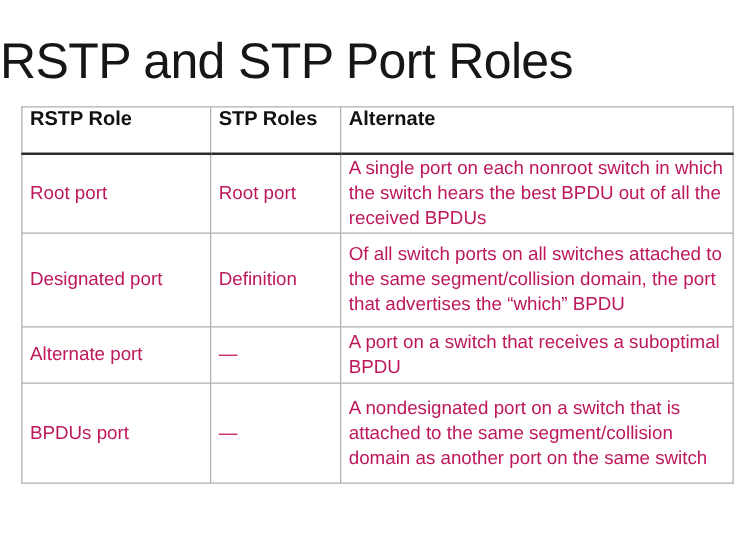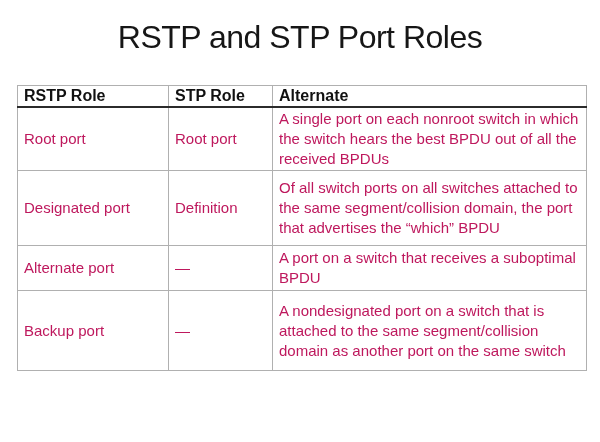--- a/index.html
+++ b/index.html
@@ -11,23 +11,22 @@
   }
   .slide {
     position: relative;
     width: 600px;
     height: 442px;
     background: #ffffff;
     overflow: hidden;
   }
   .slide-title {
     margin: 0;
-    padding-top: 16px;
-    text-align: center;
-    font-size: 32px;
+    padding-top: 28px;
+    font-size: 40px;
     line-height: 42px;
     font-weight: 500;
     letter-spacing: -0.5px;
     color: #161616;
     font-family: "Liberation Sans", sans-serif;
   }
   table.roles-table {
     position: absolute;
     left: 17px;
     top: 85px;
@@ -50,21 +49,21 @@
     overflow: hidden;
   }
   .roles-table thead th {
     font-size: 16px;
     font-weight: bold;
     color: #111111;
     text-align: left;
     border-bottom: 2px solid #2b2b2b;
     height: 20px;
     padding-top: 0;
-    padding-bottom: 0;
+    padding-bottom: 16px;
   }
   .roles-table tr.row-root       { height: 60px; }
   .roles-table tr.row-designated { height: 75px; }
   .roles-table tr.row-alternate  { height: 45px; }
   .roles-table tr.row-backup     { height: 80px; }
   .roles-table tr.row-disabled   { height: 59px; }
   .roles-table td.def-cell { vertical-align: middle; }
 </style>
 </head>
 <body>
@@ -75,41 +74,41 @@
 
   <table class="roles-table">
     <colgroup>
       <col class="c1">
         <col class="c2">
         <col class="c3">
     </colgroup>
     <thead>
       <tr>
         <th>RSTP Role</th>
-        <th>STP Role</th>
+        <th>STP Roles</th>
         <th>Alternate</th>
       </tr>
     </thead>
     <tbody>
       <tr class="row-root">
         <td>Root port</td>
         <td>Root port</td>
         <td class="def-cell">A single port on each nonroot switch in which the switch hears the best BPDU out of all the received BPDUs</td>
       </tr>
       <tr class="row-designated">
         <td>Designated port</td>
         <td>Definition</td>
         <td class="def-cell">Of all switch ports on all switches attached to the same segment/collision domain, the port that advertises the “which” BPDU</td>
       </tr>
       <tr class="row-alternate">
         <td>Alternate port</td>
         <td>—</td>
         <td class="def-cell">A port on a switch that receives a suboptimal BPDU</td>
       </tr>
       <tr class="row-backup">
-        <td>Backup port</td>
+        <td>BPDUs port</td>
         <td>—</td>
         <td class="def-cell">A nondesignated port on a switch that is attached to the same segment/collision domain as another port on the same switch</td>
       </tr>
     </tbody>
   </table>
 
 </div>
 
 </body></html>

